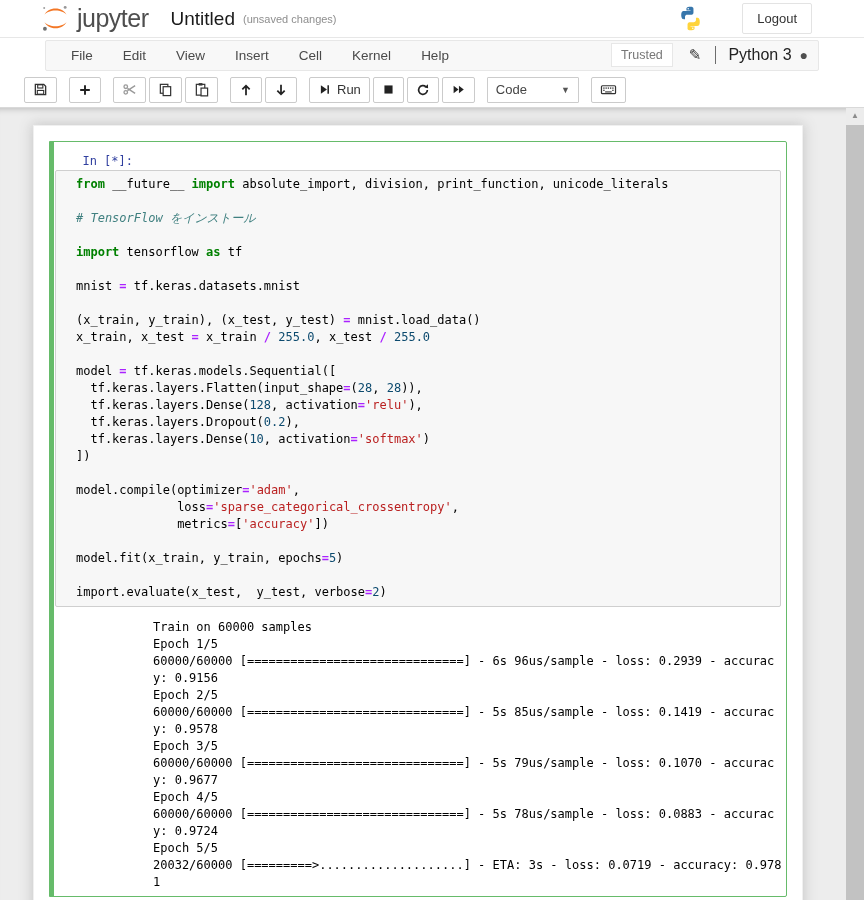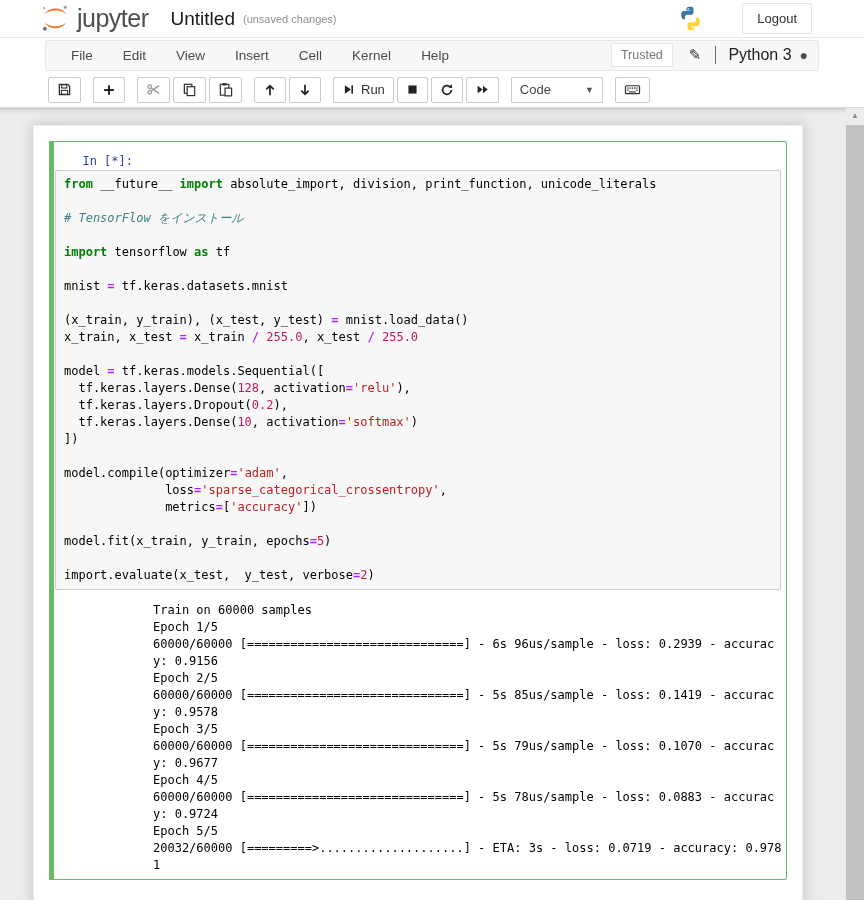--- a/index.html
+++ b/index.html
@@ -28,21 +28,21 @@
   .navbar-right { margin-left:auto; display:flex; align-items:center; }
   .trusted-btn { background:#fff; border:1px solid #e7e7e7; border-radius:0;
     padding:4px 9px; font-size:12.5px; color:#777; }
   .pencil { margin-left:16px; font-size:15px; color:#333; cursor:pointer; }
   .vdivider { width:1px; height:18px; background:#6d6d6d; margin:0 12px 0 14px; }
   .kernel-name { font-size:16px; color:#222; }
   .kernel-dot { margin-left:8px; font-size:14px; color:#4f4f4f; line-height:1; }
 
   
   #toolbar { height:36px; background:#fff; border-bottom:1px solid #d9d9d9;
-    display:flex; align-items:center; padding:0 48px; }
+    display:flex; align-items:center; padding:0 24px; }
   .btn-group { display:flex; gap:3px; margin-right:12px; }
   .tb-btn { height:26px; min-width:31px; padding:0 8px; background:#fff;
     border:1px solid #cbcbcb; border-radius:2px; display:inline-flex;
     align-items:center; justify-content:center; cursor:pointer; color:#333; }
   .tb-btn svg { display:block; }
   .run-label { font-size:13px; color:#333; margin-left:6px; }
   .cell-type-select { width:92px; height:26px; background:#fff; border:1px solid #ccc;
     border-radius:1px; display:flex; align-items:center; padding:0 8px;
     font-size:13px; color:#444; margin-right:12px; cursor:pointer; }
   .select-arrow { margin-left:auto; font-size:9px; color:#555; }
@@ -65,24 +65,24 @@
     font-size:12px; line-height:17px; }
 
   .cell { border:1px solid transparent; border-radius:2px; padding:5px; position:relative; }
   .cell.selected { border-color:#66bb6a; }
   .cell.selected::before { content:''; position:absolute; left:-1px; top:-1px;
     bottom:-1px; width:5px; background:#66bb6a; border-radius:1px 0 0 1px; }
   .input-row { display:flex;flex-direction:column; }
   .prompt { width:84px; min-width:84px; text-align:right; padding:6px 6px 0 0;
     color:#303f9f; }
   .input-box { flex:1; background:#f7f7f7; border:1px solid #cfcfcf;
-    border-radius:2px; padding:5px 8px; color:#000; overflow:hidden; }
+    border-radius:2px; padding:5px 20px; color:#000; overflow:hidden; }
   .cm-line { white-space:pre; min-height:17px; }
   .tok-kw  { color:#008000; font-weight:bold; }
-  .tok-num { color:#be185d; }
+  .tok-num { color:#0c4a6e; }
   .tok-str { color:#ba2121; }
   .tok-com { color:#408080; font-style:italic; }
   .tok-op  { color:#aa22ff; font-weight:bold; }
   .tok-txt { color:#000; }
 
   .output-row { display:flex; margin-top:12px; }
   .output-prompt { width:84px; min-width:84px; }
   .output-pre { margin:0; padding:0 0 0 14px; color:#000; white-space:pre; }
 
   .cell.empty { margin-top:12px; }
@@ -246,20 +246,21 @@
             <div class="cm-line"><span class="tok-com"># TensorFlow をインストール</span></div>
             <div class="cm-line">&nbsp;</div>
             <div class="cm-line"><span class="tok-kw">import</span><span class="tok-txt"> tensorflow </span><span class="tok-kw">as</span><span class="tok-txt"> tf</span></div>
             <div class="cm-line">&nbsp;</div>
             <div class="cm-line"><span class="tok-txt">mnist </span><span class="tok-op">=</span><span class="tok-txt"> tf.keras.datasets.mnist</span></div>
             <div class="cm-line">&nbsp;</div>
             <div class="cm-line"><span class="tok-txt">(x_train, y_train), (x_test, y_test) </span><span class="tok-op">=</span><span class="tok-txt"> mnist.load_data()</span></div>
             <div class="cm-line"><span class="tok-txt">x_train, x_test </span><span class="tok-op">=</span><span class="tok-txt"> x_train </span><span class="tok-op">/</span><span class="tok-txt"> </span><span class="tok-num">255.0</span><span class="tok-txt">, x_test </span><span class="tok-op">/</span><span class="tok-txt"> </span><span class="tok-num">255.0</span></div>
             <div class="cm-line">&nbsp;</div>
             <div class="cm-line"><span class="tok-txt">model </span><span class="tok-op">=</span><span class="tok-txt"> tf.keras.models.Sequential([</span></div>
+            <div class="cm-line"><span class="tok-txt">  tf.keras.layers.Flatten(input_shape</span><span class="tok-op">=</span><span class="tok-txt">(</span><span class="tok-num">28</span><span class="tok-txt">, </span><span class="tok-num">28</span><span class="tok-txt">)),</span></div>
             <div class="cm-line"><span class="tok-txt">  tf.keras.layers.Dense(</span><span class="tok-num">128</span><span class="tok-txt">, activation</span><span class="tok-op">=</span><span class="tok-str">'relu'</span><span class="tok-txt">),</span></div>
             <div class="cm-line"><span class="tok-txt">  tf.keras.layers.Dropout(</span><span class="tok-num">0.2</span><span class="tok-txt">),</span></div>
             <div class="cm-line"><span class="tok-txt">  tf.keras.layers.Dense(</span><span class="tok-num">10</span><span class="tok-txt">, activation</span><span class="tok-op">=</span><span class="tok-str">'softmax'</span><span class="tok-txt">)</span></div>
             <div class="cm-line"><span class="tok-txt">])</span></div>
             <div class="cm-line">&nbsp;</div>
             <div class="cm-line"><span class="tok-txt">model.compile(optimizer</span><span class="tok-op">=</span><span class="tok-str">'adam'</span><span class="tok-txt">,</span></div>
             <div class="cm-line"><span class="tok-txt">              loss</span><span class="tok-op">=</span><span class="tok-str">'sparse_categorical_crossentropy'</span><span class="tok-txt">,</span></div>
             <div class="cm-line"><span class="tok-txt">              metrics</span><span class="tok-op">=</span><span class="tok-txt">[</span><span class="tok-str">'accuracy'</span><span class="tok-txt">])</span></div>
             <div class="cm-line">&nbsp;</div>
             <div class="cm-line"><span class="tok-txt">model.fit(x_train, y_train, epochs</span><span class="tok-op">=</span><span class="tok-num">5</span><span class="tok-txt">)</span></div>

